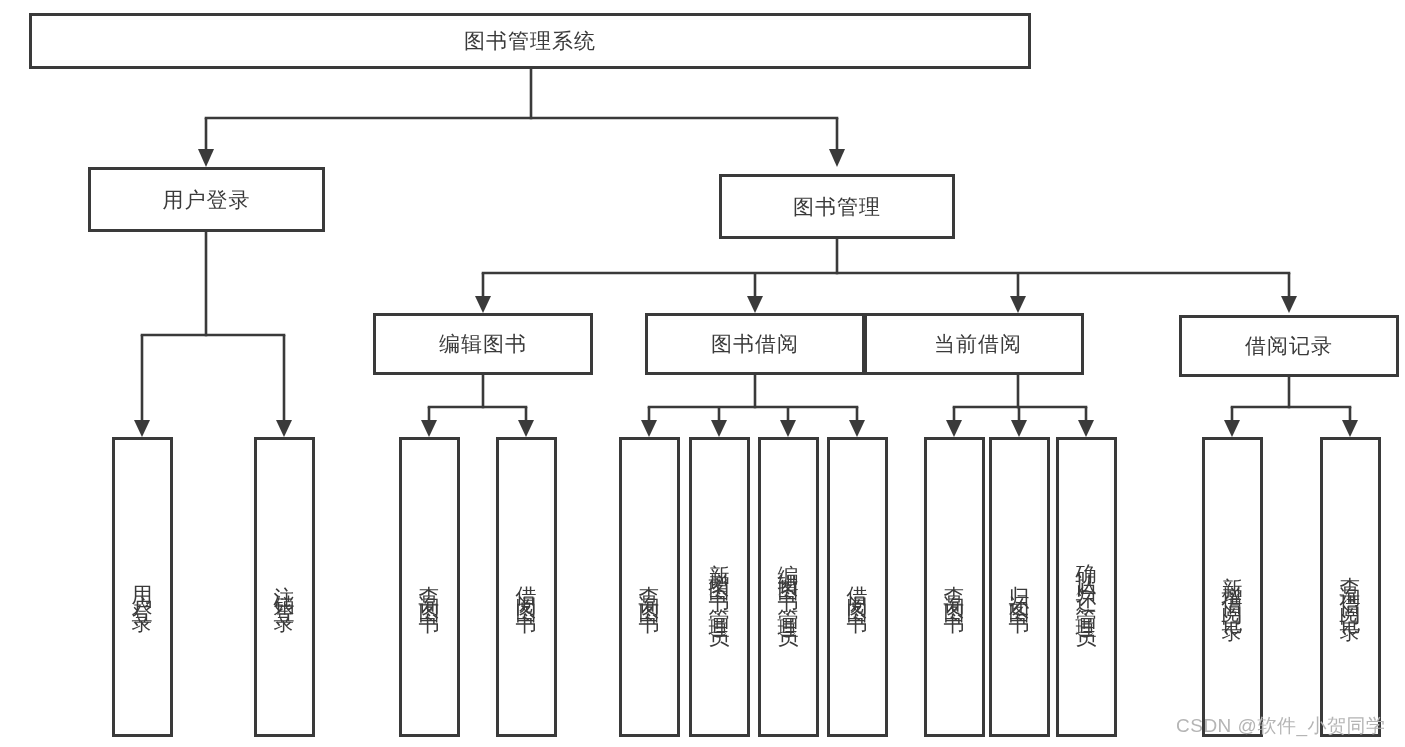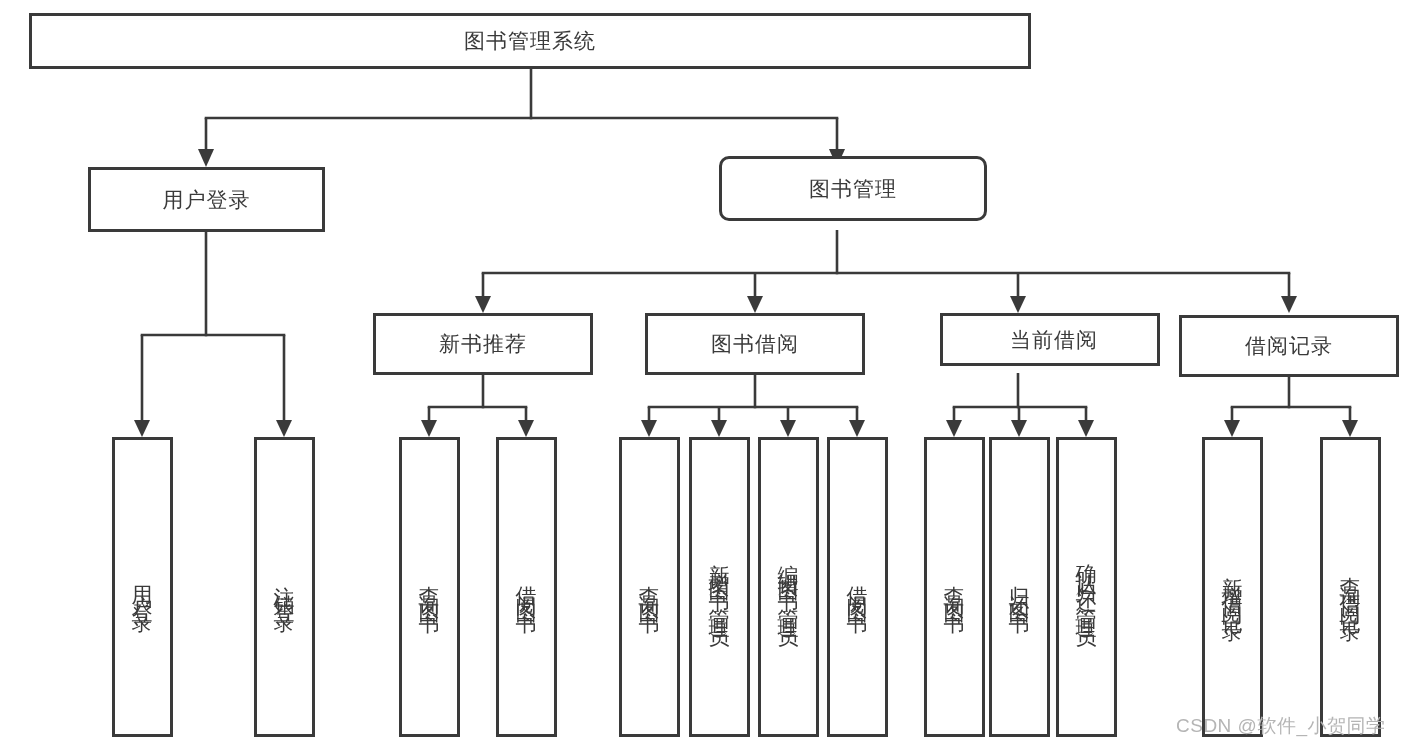--- a/index.html
+++ b/index.html
@@ -92,31 +92,31 @@
     </g>
   </svg>
 
   <div class="node" style="left:21px; top:13px; width:1002px; height:56px;">
     <span class="h-label">图书管理系统</span>
   </div>
 
   <div class="node" style="left:80px; top:167px; width:237px; height:65px;">
     <span class="h-label">用户登录</span>
   </div>
-  <div class="node" style="left:711px; top:156px; width:268px; height:65px;border-radius:10px;">
+  <div class="node" style="left:711px; top:174px; width:236px; height:65px;">
     <span class="h-label">图书管理</span>
   </div>
 
   <div class="node" style="left:365px; top:313px; width:220px; height:62px;">
-    <span class="h-label">新书推荐</span>
+    <span class="h-label">编辑图书</span>
   </div>
   <div class="node" style="left:637px; top:313px; width:220px; height:62px;">
     <span class="h-label">图书借阅</span>
   </div>
-  <div class="node" style="left:932px; top:313px; width:220px; height:53px;padding-left:8px;">
+  <div class="node" style="left:856px; top:313px; width:220px; height:62px;padding-left:8px;">
     <span class="h-label">当前借阅</span>
   </div>
   <div class="node" style="left:1171px; top:315px; width:220px; height:62px;">
     <span class="h-label">借阅记录</span>
   </div>
 
   <div class="node" style="left:104px; top:437px; width:61px; height:300px;">
     <span class="v-text">用户登录</span>
   </div>
   <div class="node" style="left:246px; top:437px; width:61px; height:300px;">

